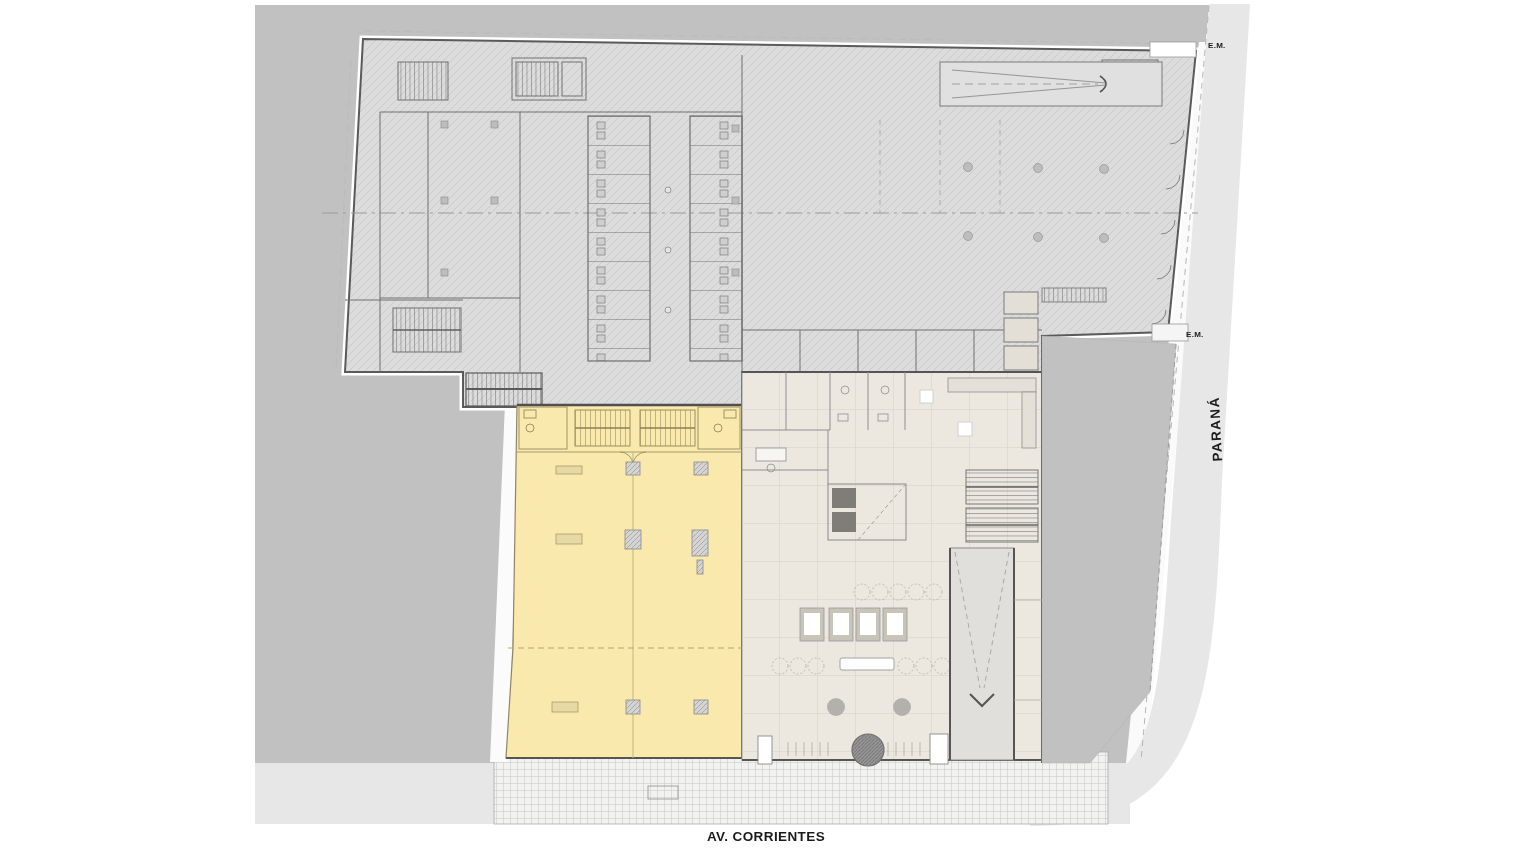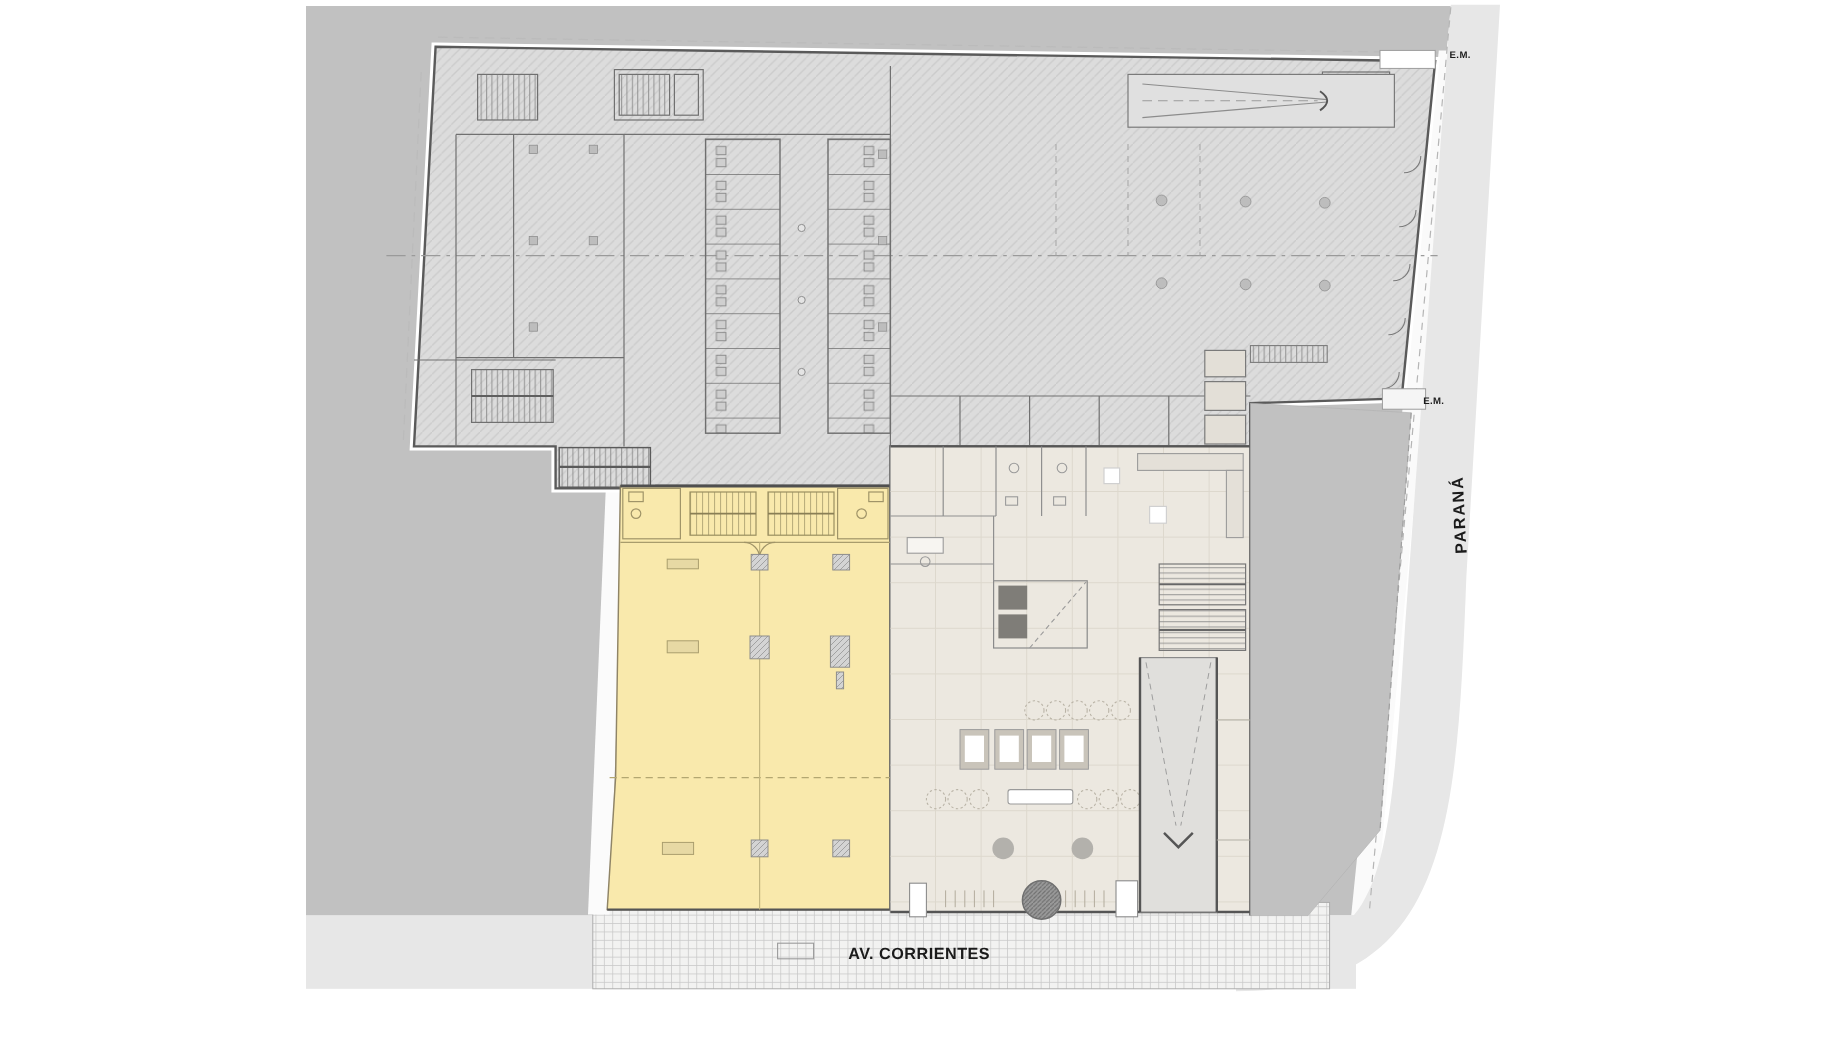--- a/index.html
+++ b/index.html
@@ -1,20 +1,20 @@
 <!DOCTYPE html>
 <html><head>
 <meta charset="utf-8">
 <style>
   html,body{margin:0;padding:0;background:#ffffff;}
   #stage{position:relative;width:1536px;height:864px;background:#ffffff;overflow:hidden;
          font-family:"Liberation Sans", sans-serif;}
   #stage svg{position:absolute;left:0;top:0;}
   .lbl{position:absolute;color:#1b1b1b;font-weight:bold;white-space:nowrap;}
-  .lbl-av{left:666px;top:787px;width:200px;text-align:center;font-size:13.5px;letter-spacing:.4px;}
+  .lbl-av{left:666px;top:829px;width:200px;text-align:center;font-size:13.5px;letter-spacing:.4px;}
   .lbl-parana{left:1216px;top:429px;transform:translate(-50%,-50%) rotate(-93deg);
               font-size:13.5px;letter-spacing:1.4px;}
   .lbl-em{font-size:8px;letter-spacing:.3px;}
   .lbl-em-top{left:1208px;top:41px;}
   .lbl-em-mid{left:1186px;top:330px;}
 </style>
 </head>
 <body>
 
 <div id="stage">

